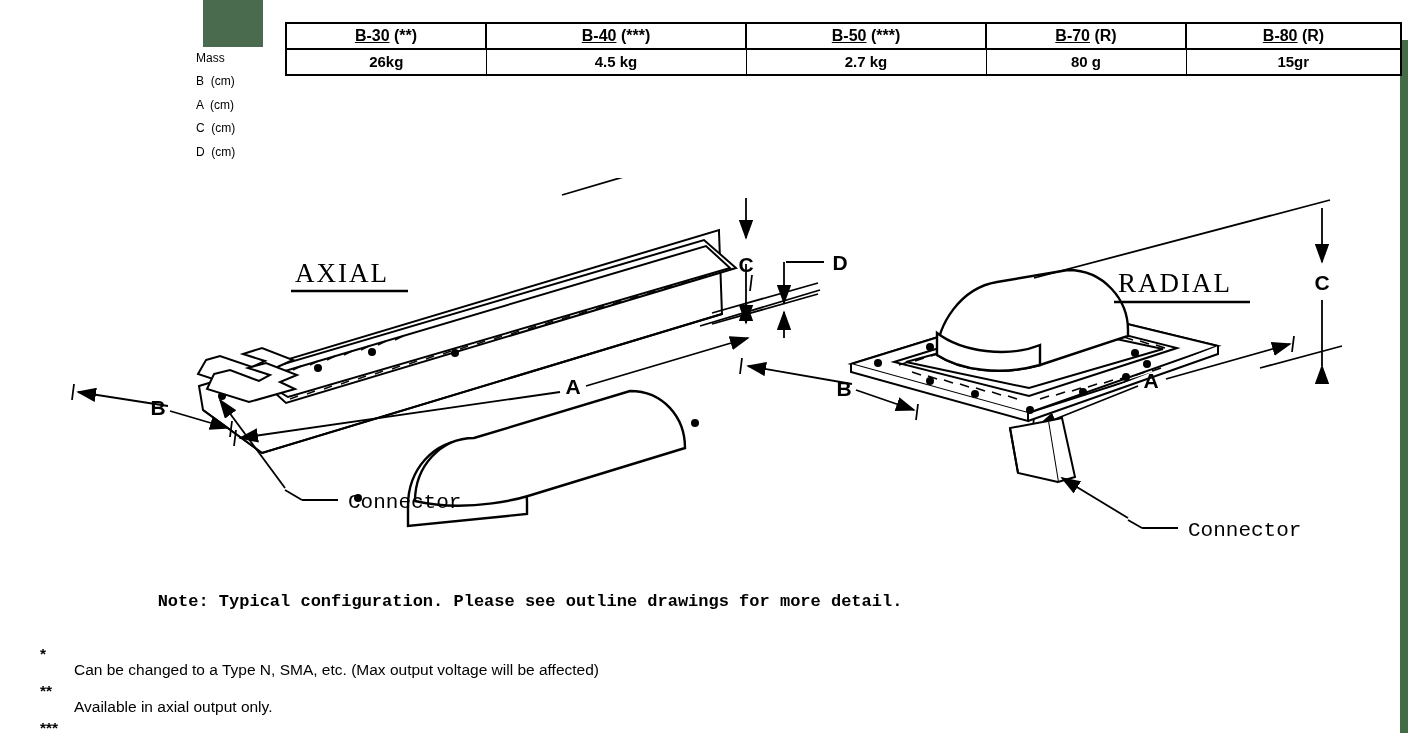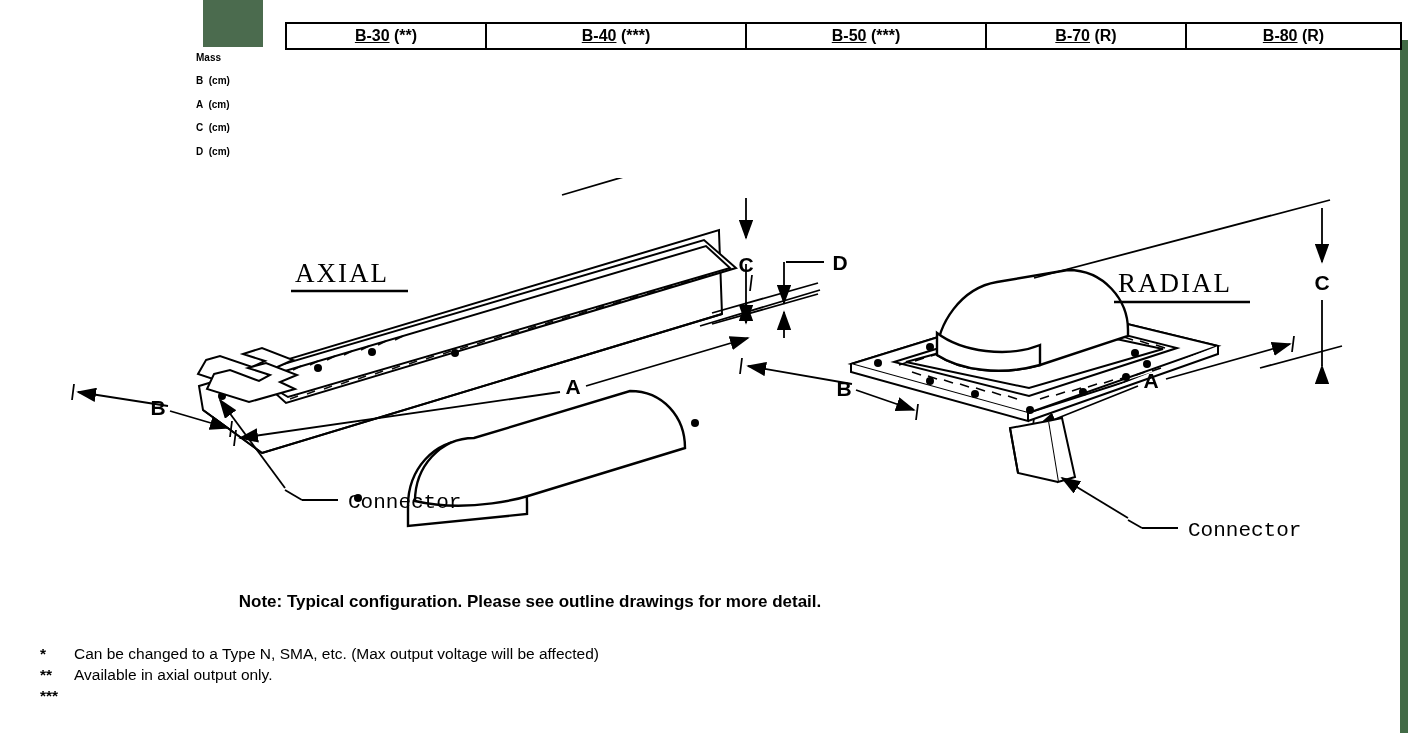--- a/index.html
+++ b/index.html
@@ -33,22 +33,22 @@
     height: 693px;
     background: #426b46;
   }
 
   
   .row-labels {
     position: absolute;
     left: 196px;
     top: 46px;
     width: 86px;
-    font-size: 10px;
-    font-weight: bold;
+    font-size: 12px;
+    font-weight: normal;
     line-height: 1;
   }
   .row-labels .rl {
     height: 23.5px;
     display: flex;
     align-items: center;
     white-space: pre;
   }
 
   table.spec {
@@ -120,39 +120,40 @@
 
   
   .note {
     position: absolute;
     left: 0;
     top: 592px;
     width: 1060px;
     text-align: center;
     font-size: 17px;
     font-weight: bold;
+    font-family: Liberation Mono, monospace;
   }
   .footnotes {
     position: absolute;
     left: 40px;
     top: 643px;
     font-size: 15.5px;
     line-height: 21px;
   }
   .fn {
     display: flex;
     align-items: flex-start;
   }
   .fn .mark {
     width: 34px;
     flex: 0 0 34px;
     font-weight: bold;
     white-space: pre;
   }
-  .fn .txt { white-space: nowrap; }
+  .fn .txt { white-space: nowrap; margin-top: 16px; }
 </style>
 </head>
 <body>
 
 <div class="green-block"></div>
 <div class="green-stripe"></div>
 
 <div class="row-labels">
   <div class="rl">Mass</div>
   <div class="rl">B  (cm)</div>
@@ -179,20 +180,27 @@
       </td>
       <td>
         <span class="model-name">B-50</span><span class="model-sfx"> (***)</span>
       </td>
       <td>
         <span class="model-name">B-70</span><span class="model-sfx"> (R)</span>
       </td>
       <td>
         <span class="model-name">B-80</span><span class="model-sfx"> (R)</span>
       </td>
+    </tr>
+    <tr>
+      <td>26kg</td>
+      <td>4.5 kg</td>
+      <td>2.7 kg</td>
+      <td>80 g</td>
+      <td>15gr</td>
     </tr>
   </tbody>
 </table>
 
 <div class="drawings">
 <svg width="1408" height="400" viewBox="0 0 1408 400">
   <defs>
     <marker id="ah" markerWidth="11" markerHeight="8" refX="10" refY="4" orient="auto">
       <path d="M0,0 L11,4 L0,8 z" fill="#000"></path>
     </marker>

